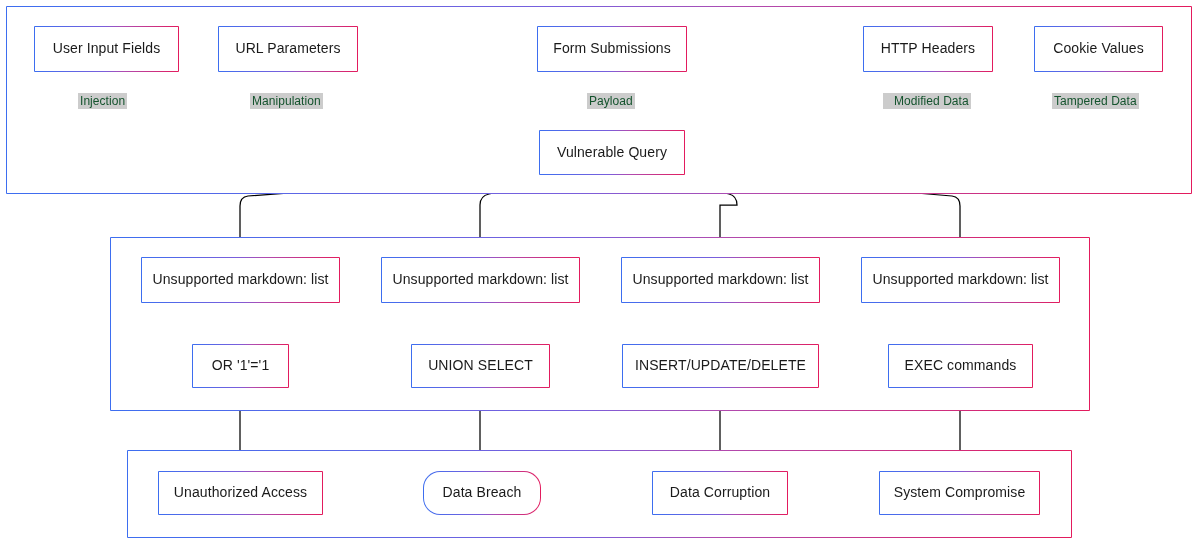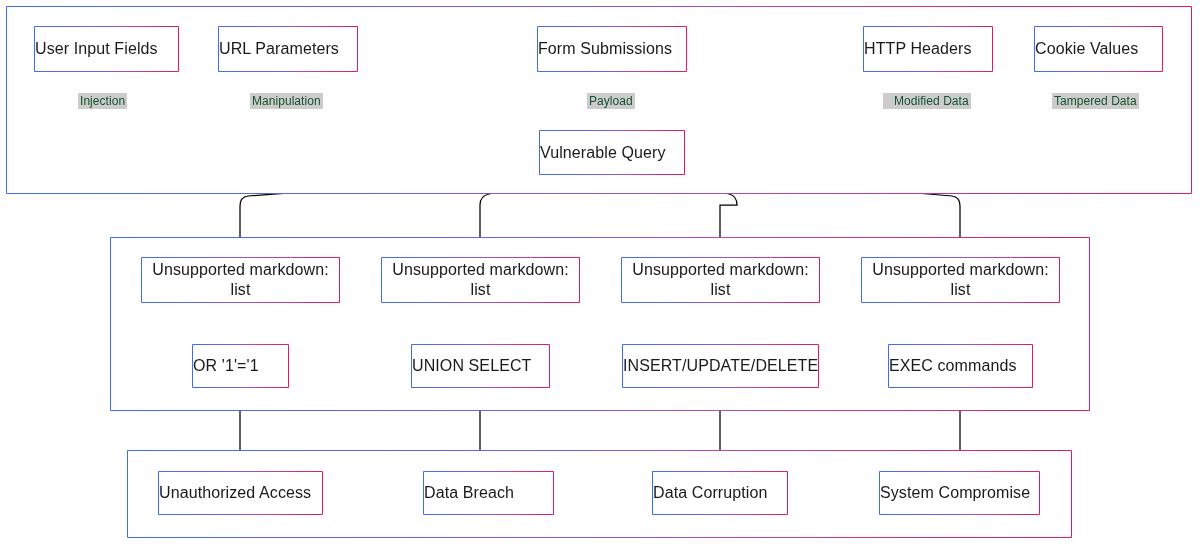--- a/index.html
+++ b/index.html
@@ -34,24 +34,24 @@
     border-radius: 1px;
     background-image:
       linear-gradient(#ffffff, #ffffff),
       linear-gradient(90deg, #3d6ef0 0%, #7a5fdc 48%, #b04bb0 62%, #e31b5d 100%);
     background-origin: border-box;
     background-clip: padding-box, border-box;
   }
   .node {
     display: flex;
     align-items: center;
-    justify-content: flex-start;
+    justify-content: center;
     text-align: center;
     color: #1a1a1a;
-    font-size: 16px;
+    font-size: 14px;
     line-height: 1.25;
     letter-spacing: 0.1px;
     z-index: 3;
   }
   .container-box {
     z-index: 1;
   }
   .edge-label {
     position: absolute;
     background: #cccccc;
@@ -172,21 +172,21 @@
   <div class="grad-box node" style="left:622px; top:344px; width:197px; height:44px;">
     <span>INSERT/UPDATE/DELETE</span>
   </div>
   <div class="grad-box node" style="left:888px; top:344px; width:145px; height:44px;">
     <span>EXEC commands</span>
   </div>
 
   <div class="grad-box node" style="left:158px; top:471px; width:165px; height:44px;">
     <span>Unauthorized Access</span>
   </div>
-  <div class="grad-box node" style="left:423px; top:471px; width:131px; height:44px;">
+  <div class="grad-box node" style="left:423px; top:471px; width:118px; height:44px;border-radius:17px;">
     <span>Data Breach</span>
   </div>
   <div class="grad-box node" style="left:652px; top:471px; width:136px; height:44px;">
     <span>Data Corruption</span>
   </div>
   <div class="grad-box node" style="left:879px; top:471px; width:161px; height:44px;">
     <span>System Compromise</span>
   </div>
 
 </div>

